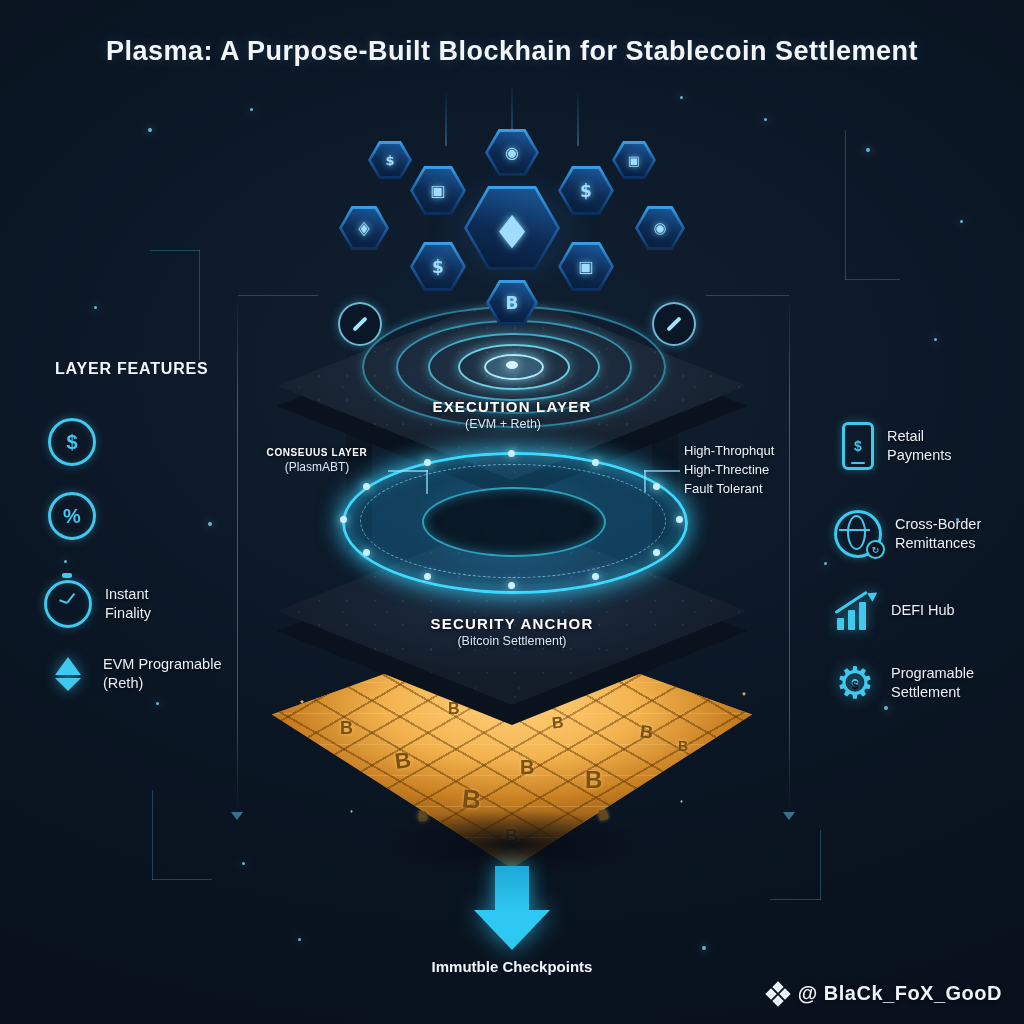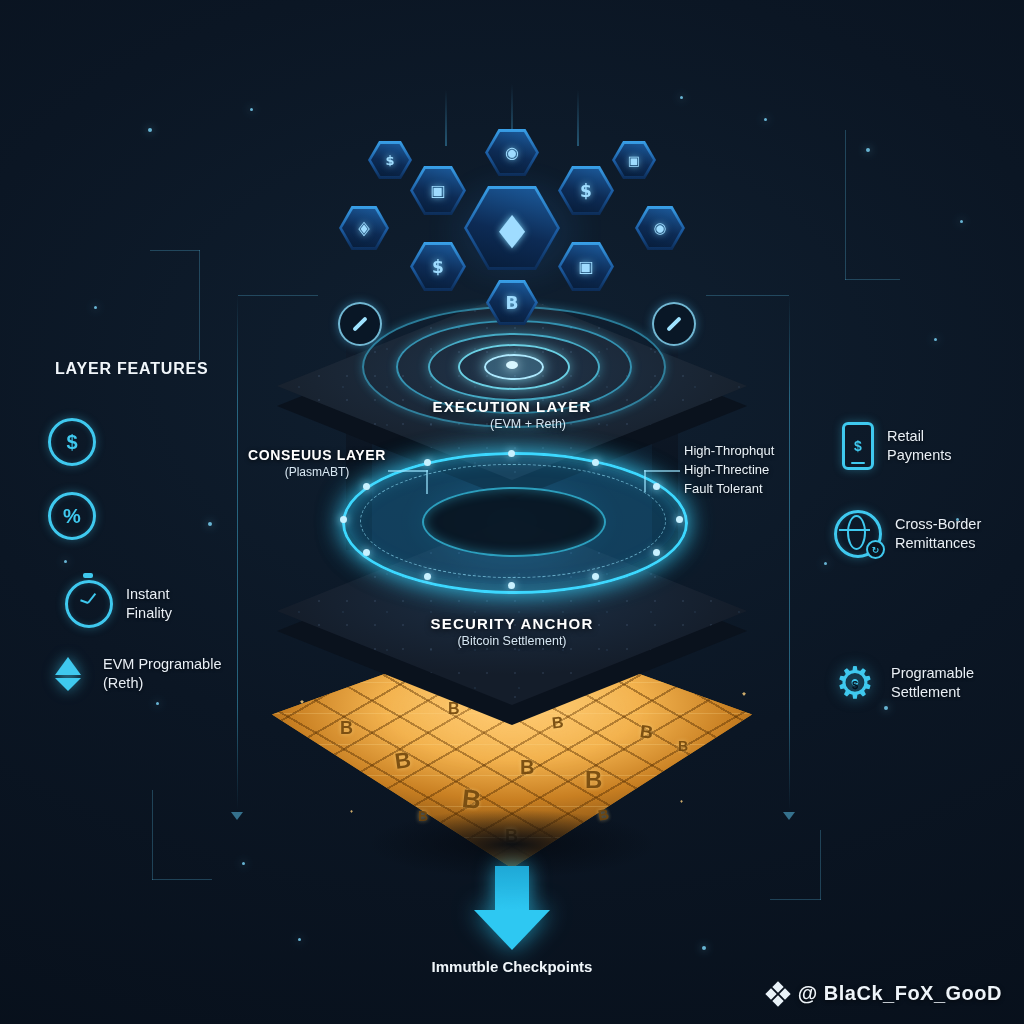--- a/index.html
+++ b/index.html
@@ -76,21 +76,21 @@
   .layer-title{position:absolute;text-align:center;font-size:15px;font-weight:bold;letter-spacing:1.2px;color:#ffffff;
     text-shadow:0 1px 6px rgba(0,0,0,.85);z-index:5;}
   .layer-sub{position:absolute;text-align:center;font-size:12.5px;color:#d6e6f2;text-shadow:0 1px 5px rgba(0,0,0,.8);z-index:5;}
   .badge{position:absolute;width:40px;height:40px;border-radius:50%;border:2px solid rgba(140,225,255,.8);
     background:rgba(8,22,38,.85);z-index:5;display:flex;align-items:center;justify-content:center;
     box-shadow:0 0 10px rgba(80,200,255,.4);}
   .badge-pen{width:4px;height:18px;background:#9fe3ff;transform:rotate(45deg);border-radius:2px;}
   .node{position:absolute;width:7px;height:7px;border-radius:50%;background:#c8f1ff;box-shadow:0 0 9px rgba(150,230,255,.95);z-index:5;}
   .lead{position:absolute;background:rgba(150,225,250,.65);z-index:6;}
   .callout{position:absolute;z-index:6;}
-  .callout-title{font-size:14px;font-weight:bold;letter-spacing:.6px;color:#fff;text-shadow:0 1px 4px rgba(0,0,0,.7);}
+  .callout-title{font-size:10px;font-weight:bold;letter-spacing:.6px;color:#fff;text-shadow:0 1px 4px rgba(0,0,0,.7);}
   .callout-sub{font-size:12px;color:#d9e8f3;margin-top:2px;}
   .callout-lines{font-size:13px;color:#eaf2f8;white-space:pre-line;line-height:1.45;text-shadow:0 1px 4px rgba(0,0,0,.6);}
   
   .gold{position:absolute;left:272px;top:628px;width:480px;height:240px;z-index:2;
     clip-path:polygon(50% 0,100% 36%,50% 100%,0 36%);
     background-color:#c2811f;
     background-image:
       repeating-linear-gradient(30deg, rgba(90,50,5,0) 0 26px, rgba(90,50,5,.45) 26px 28px),
       repeating-linear-gradient(-30deg, rgba(90,50,5,0) 0 26px, rgba(90,50,5,.45) 26px 28px),
       repeating-linear-gradient(0deg, rgba(255,230,160,0) 0 30px, rgba(255,230,160,.22) 30px 31px),
@@ -155,34 +155,35 @@
   <i class="chev" style="left:231px;top:812px"></i>
   <i class="chev" style="left:783px;top:812px"></i>
 
   <i class="beam" style="left:445px;top:90px;height:56px"></i>
   <i class="beam" style="left:511px;top:84px;height:62px"></i>
   <i class="beam" style="left:577px;top:90px;height:56px"></i>
   <i class="pillar" style="left:346px;top:310px;height:240px"></i>
   <i class="pillar" style="left:652px;top:310px;height:240px"></i>
   <i class="soft-glow" style="left:400px;top:140px;width:230px;height:180px;background:radial-gradient(50% 50%, rgba(40,140,240,.18), transparent 70%)"></i>
 
+  <div class="title">Plasma: A Purpose-Built Blockhain for Stablecoin Settlement</div>
 
   <div class="side-heading" style="left:55px;top:360px">LAYER FEATURES</div>
 
   <div class="feat" style="left:48px;top:418px;width:220px">
     <div class="circ-icon">
         <span>$</span>
       </div>
   </div>
   <div class="feat" style="left:48px;top:492px;width:220px">
     <div class="circ-icon">
         <span>%</span>
       </div>
   </div>
-  <div class="feat" style="left:65px;top:580px;width:220px">
+  <div class="feat" style="left:44px;top:580px;width:220px">
     <div class="circ-icon">
       <i class="sw-nub"></i>
       <i class="sw-hand h1"></i>
       <i class="sw-hand h2"></i>
     </div>
     <div class="feat-text">Instant
 Finality</div>
   </div>
   <div class="feat" style="left:46px;top:652px;width:230px">
     <div class="eth-icon">
@@ -203,20 +204,30 @@
 Payments</div>
   </div>
   <div class="feat" style="left:834px;top:510px;width:190px">
     <div class="circ-icon globe">
       <i class="merid"></i>
       <i class="equa"></i>
       <span class="globe-badge">↻</span>
     </div>
     <div class="feat-text">Cross-Border
 Remittances</div>
+  </div>
+  <div class="feat" style="left:834px;top:590px;width:190px">
+    <div class="chart-icon">
+      <i class="bar b1"></i>
+      <i class="bar b2"></i>
+      <i class="bar b3"></i>
+      <i class="aline"></i>
+      <i class="atip"></i>
+    </div>
+    <div class="feat-text">DEFI Hub</div>
   </div>
   <div class="feat" style="left:832px;top:660px;width:192px">
     <div class="gear-icon">
       <span class="gear-glyph">⚙</span>
       <span class="gear-inner">$</span>
     </div>
     <div class="feat-text">Programable
 Settlement</div>
   </div>
 
@@ -276,21 +287,21 @@
 
   <div class="slab-edge" style="left:277px;top:312px;width:470px;height:188px"></div>
   <div class="slab" style="left:277px;top:292px;width:470px;height:188px"></div>
   <div class="ring" style="left:362px;top:306px;width:300px;height:118px;border:2px solid rgba(70,215,255,.5);box-shadow:0 0 10px rgba(70,215,255,.3)"></div>
   <div class="ring" style="left:396px;top:320px;width:232px;height:90px;border:2px solid rgba(70,215,255,.6);box-shadow:0 0 10px rgba(70,215,255,.35)"></div>
   <div class="ring" style="left:428px;top:333px;width:168px;height:64px;border:2px solid rgba(90,225,255,.7);box-shadow:0 0 12px rgba(90,225,255,.4)"></div>
   <div class="ring" style="left:458px;top:344px;width:108px;height:42px;border:2px solid rgba(120,235,255,.85);box-shadow:0 0 12px rgba(120,235,255,.5)"></div>
   <div class="ring" style="left:484px;top:354px;width:56px;height:22px;border:2px solid #aeeaff;background:rgba(120,220,255,.25);box-shadow:0 0 14px rgba(140,235,255,.8)"></div>
   <div class="ring" style="left:506px;top:361px;width:12px;height:8px;background:#d8f6ff;box-shadow:0 0 12px rgba(200,245,255,1)"></div>
   <div class="layer-title" style="left:362px;top:398px;width:300px">EXECUTION LAYER</div>
-  <div class="layer-sub" style="left:378px;top:417px;width:300px">(EVM + Reth)</div>
+  <div class="layer-sub" style="left:353px;top:417px;width:300px">(EVM + Reth)</div>
   <div class="badge" style="left:338px;top:302px">
       <i class="badge-pen"></i>
     </div>
   <div class="badge" style="left:652px;top:302px">
       <i class="badge-pen"></i>
     </div>
 
   <div class="hex" style="left:464px;top:186px;width:96px;height:84px">
       <span class="hg eth-g" style="font-size:34px">◆</span>
     </div>

